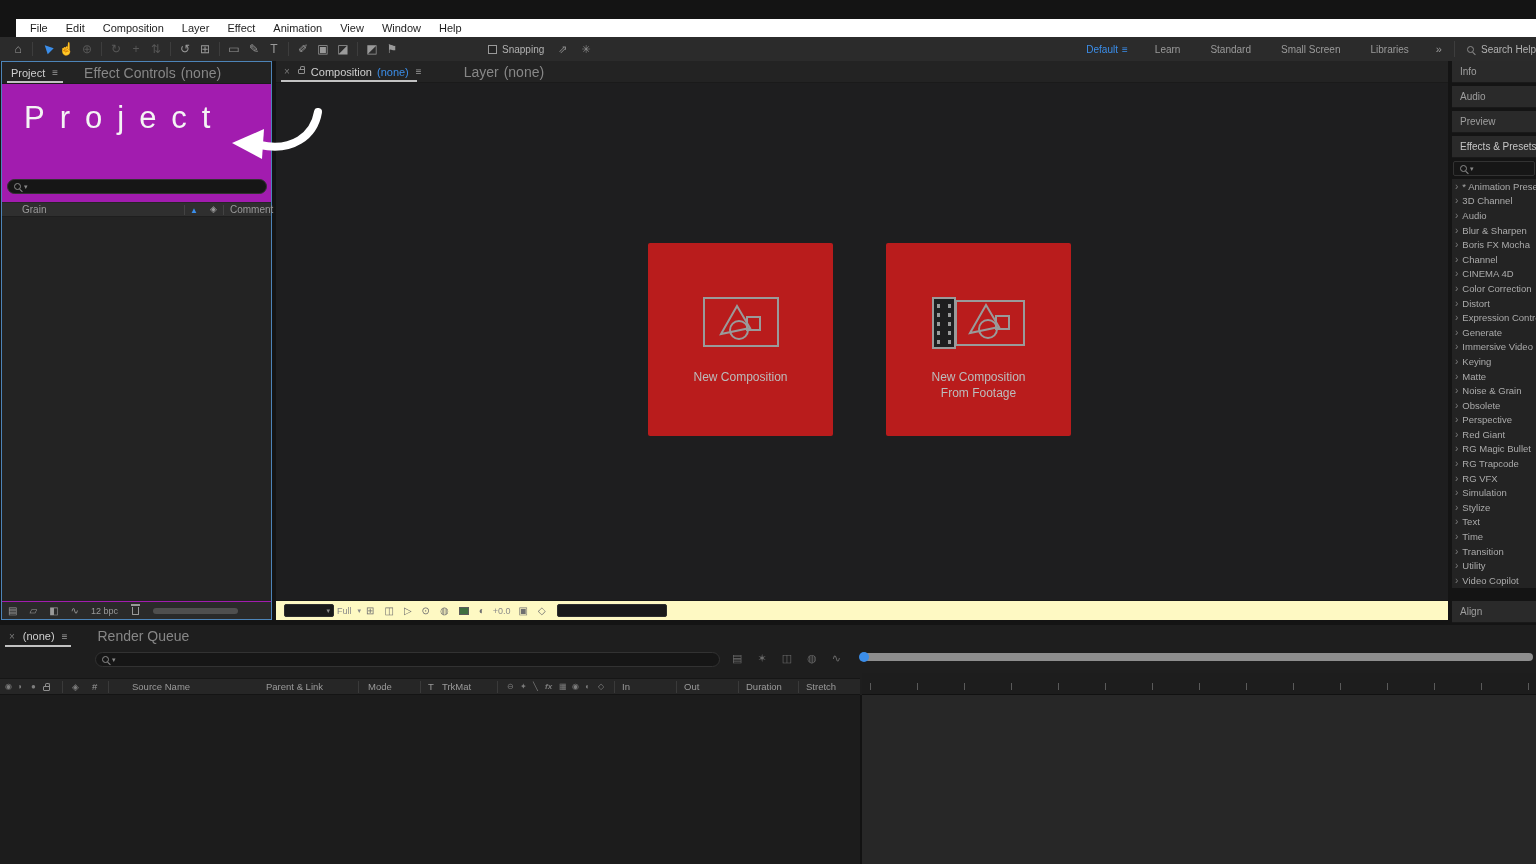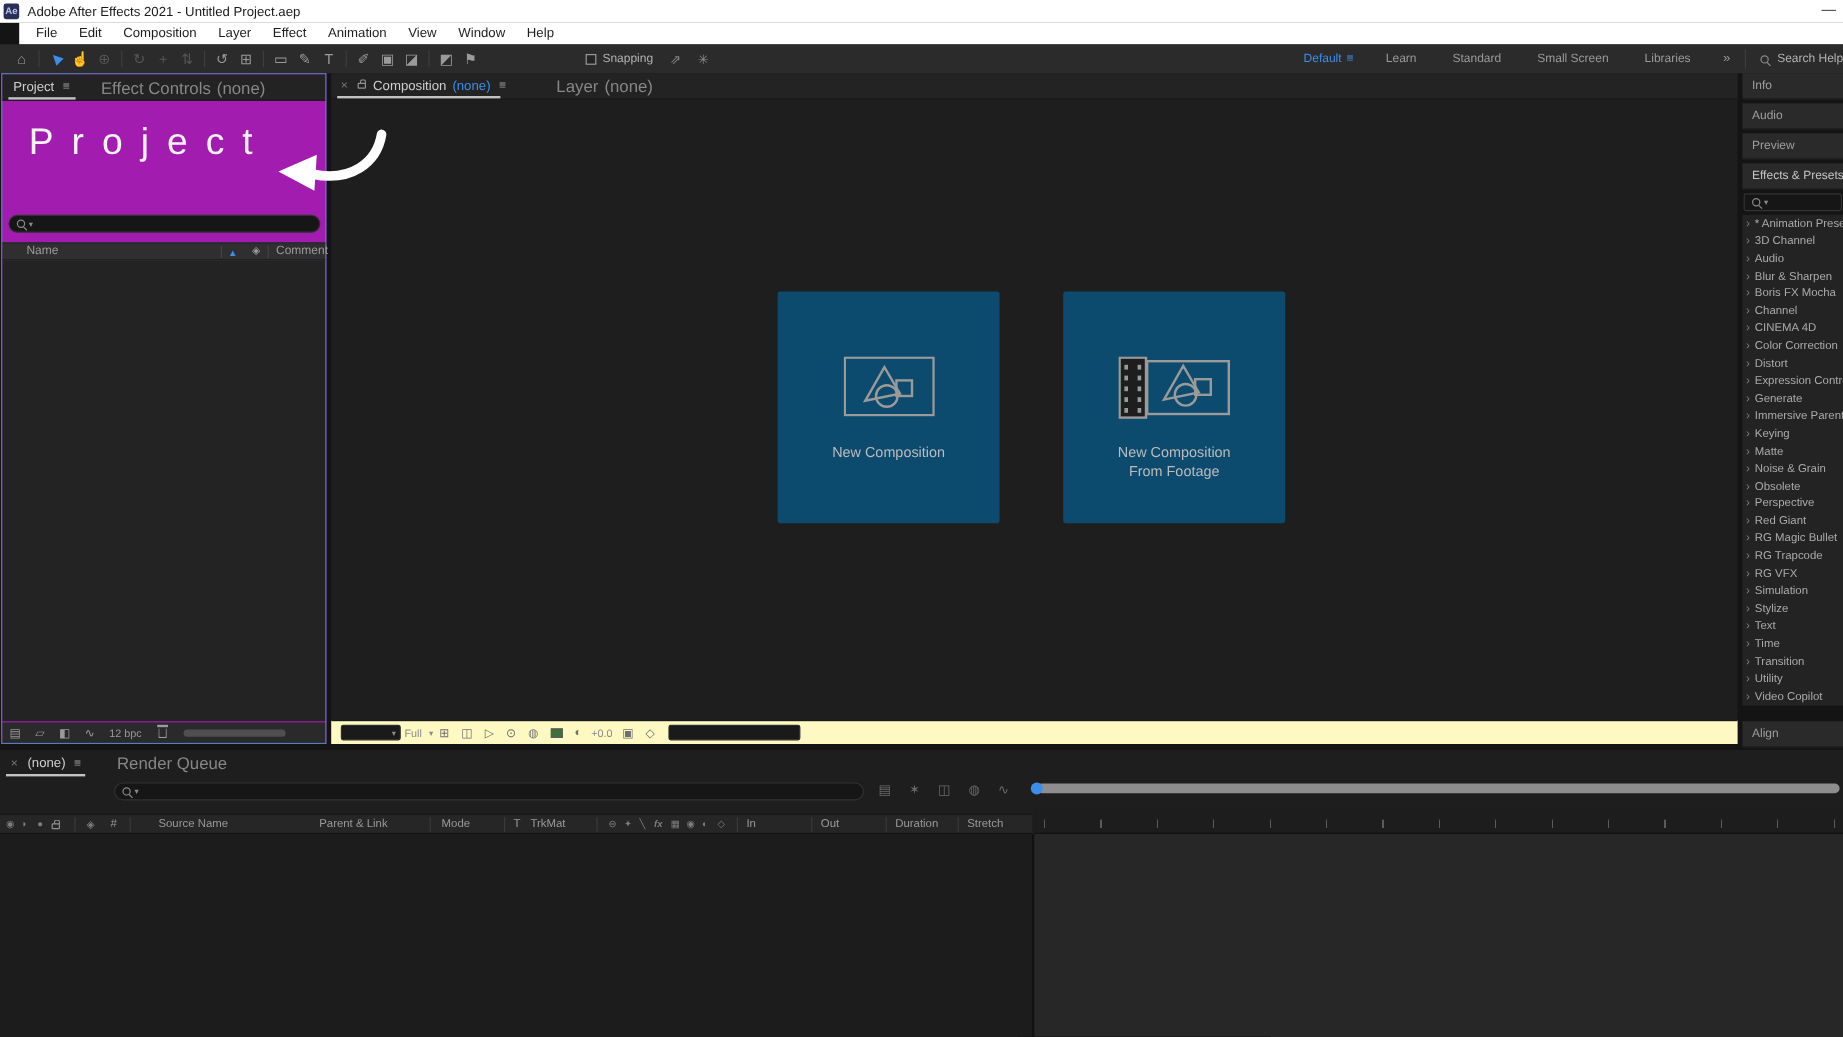--- a/index.html
+++ b/index.html
@@ -65,21 +65,21 @@
   .pf-scroll { width:85px; height:6px; background:#4f4f4f; border-radius:3px; margin-left:14px; }
 
   
   .anno-arrow { position:absolute; left:222px; top:100px; z-index:20; }
 
   
   .comp-panel { position:absolute; left:276px; top:61px; width:1172px; height:559px; background:#1e1e1f; }
   .cp-tabs { position:relative; height:22px; background:#232323; border-bottom:1px solid #1a1a1a; display:flex; align-items:center; padding-left:8px; }
   .tab-close { font-size:10px; color:#787878; }
   .suffix-blue { color:#3B8EEA; font-size:11px; margin-left:5px; }
-  .cp-btn { position:absolute; width:185px; height:193px; background:#0c4a6e; border-radius:2px; text-align:center; }
+  .cp-btn { position:absolute; width:185px; height:193px; background:#b91c1c; border-radius:2px; text-align:center; }
   .cp-btn svg { position:absolute; left:50%; transform:translateX(-50%); top:54px; }
   .btn-label { position:absolute; width:100%; top:126px; font-size:12px; color:#bcbcbc; line-height:16px; }
   .cp-bottom { position:absolute; left:0; bottom:0; width:100%; height:20px; background:#fef9c3; border-top:1px solid #191919; display:flex; align-items:center; padding-left:8px; }
   .dark-box { background:#1a1a1a; border:1px solid #2e2e2e; height:13px; border-radius:2px; display:flex; align-items:center; justify-content:flex-end; padding:0 3px; }
   .cb-label { font-size:9px; color:#8a8a8a; margin:0 3px; white-space:nowrap; }
   .cb-ic { font-size:10px; color:#6f6f6f; margin:0 5px; }
   .chan-ic { width:10px; height:8px; background:#3f6e3f; border:1px solid #5b5b5b; margin:0 5px; }
 
   
   .right-col { position:absolute; left:1452px; top:61px; width:84px; height:575px; z-index:6; }
@@ -113,25 +113,20 @@
   .fx-sw { font-style:italic; font-weight:bold; }
   .tl-tracks-left { position:absolute; left:0; top:70px; width:860px; bottom:0; background:#1c1c1c; }
   .tl-tracks-right { position:absolute; left:862px; top:70px; right:0; bottom:0; background:#272727; }
   .tl-divider { position:absolute; left:860px; top:70px; width:2px; bottom:0; background:#121212; }
 </style>
 </head>
 <body>
 
 <div id="screen">
 
-  <div class="titlebar">
-    <div class="ae-logo">Ae</div>
-    <div class="title-text">Adobe After Effects 2021 - Untitled Project.aep</div>
-    <div class="win-min">—</div>
-  </div>
 
   <div class="menubar">
 
   <div class="menu-item">File</div>
       <div class="menu-item">Edit</div>
       <div class="menu-item">Composition</div>
       <div class="menu-item">Layer</div>
       <div class="menu-item">Effect</div>
       <div class="menu-item">Animation</div>
       <div class="menu-item">View</div>
@@ -196,21 +191,21 @@
     </div>
     <div class="annotation">
       <div>Project</div>
     </div>
     <div class="search-box pp-search">
       <span class="mag"></span>
       <span class="caret">▾</span>
       <input style="">
     </div>
     <div class="pp-cols">
-      <span style="left:20px;">Name</span>
+      <span style="left:20px;">Grain</span>
       <i class="colsep" style="left:182px;"></i>
       <span style="left:188px; color:#3B8EEA; font-size:8px; top:3px;">▲</span>
       <span style="left:208px; font-size:9px;">◈</span>
       <i class="colsep" style="left:221px;"></i>
       <span style="left:228px;">Comment</span>
     </div>
     <div class="pp-content"></div>
     <div class="pp-footer">
       <span class="pf-ic">▤</span>
       <span class="pf-ic">▱</span>
@@ -353,21 +348,21 @@
 
         <div class="fx-item">
           <span class="fx-label">Expression Controls</span>
         </div>
 
         <div class="fx-item">
           <span class="fx-label">Generate</span>
         </div>
 
         <div class="fx-item">
-          <span class="fx-label">Immersive Parent</span>
+          <span class="fx-label">Immersive Video</span>
         </div>
 
         <div class="fx-item">
           <span class="fx-label">Keying</span>
         </div>
 
         <div class="fx-item">
           <span class="fx-label">Matte</span>
         </div>
 

